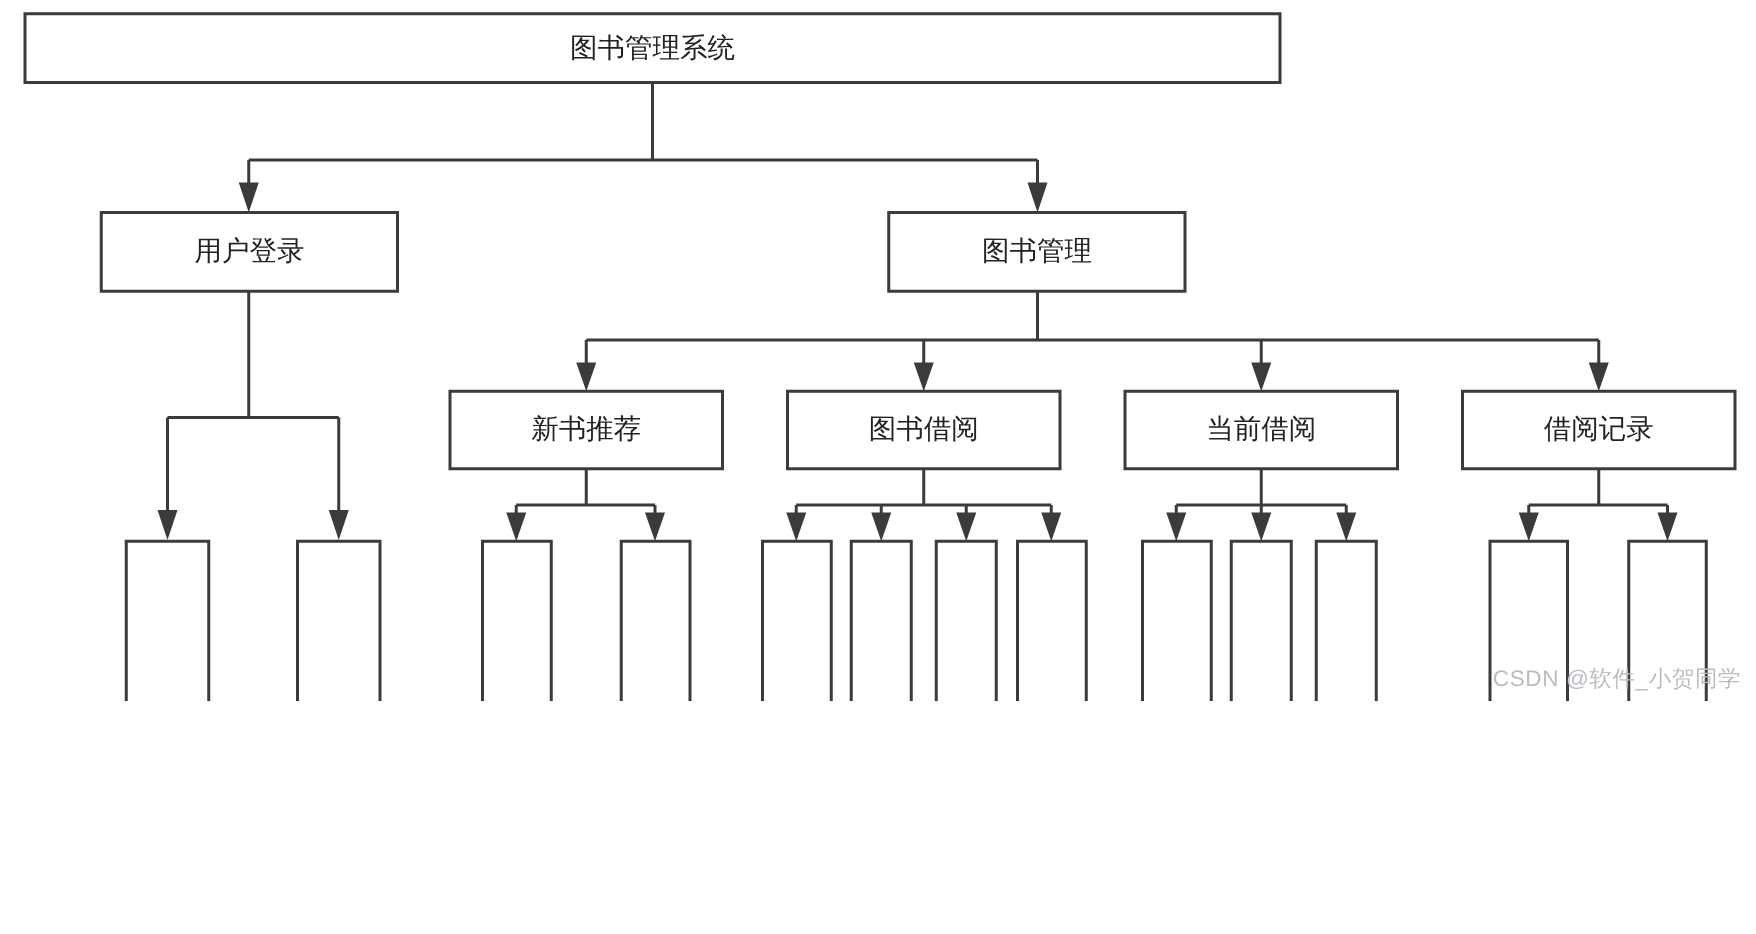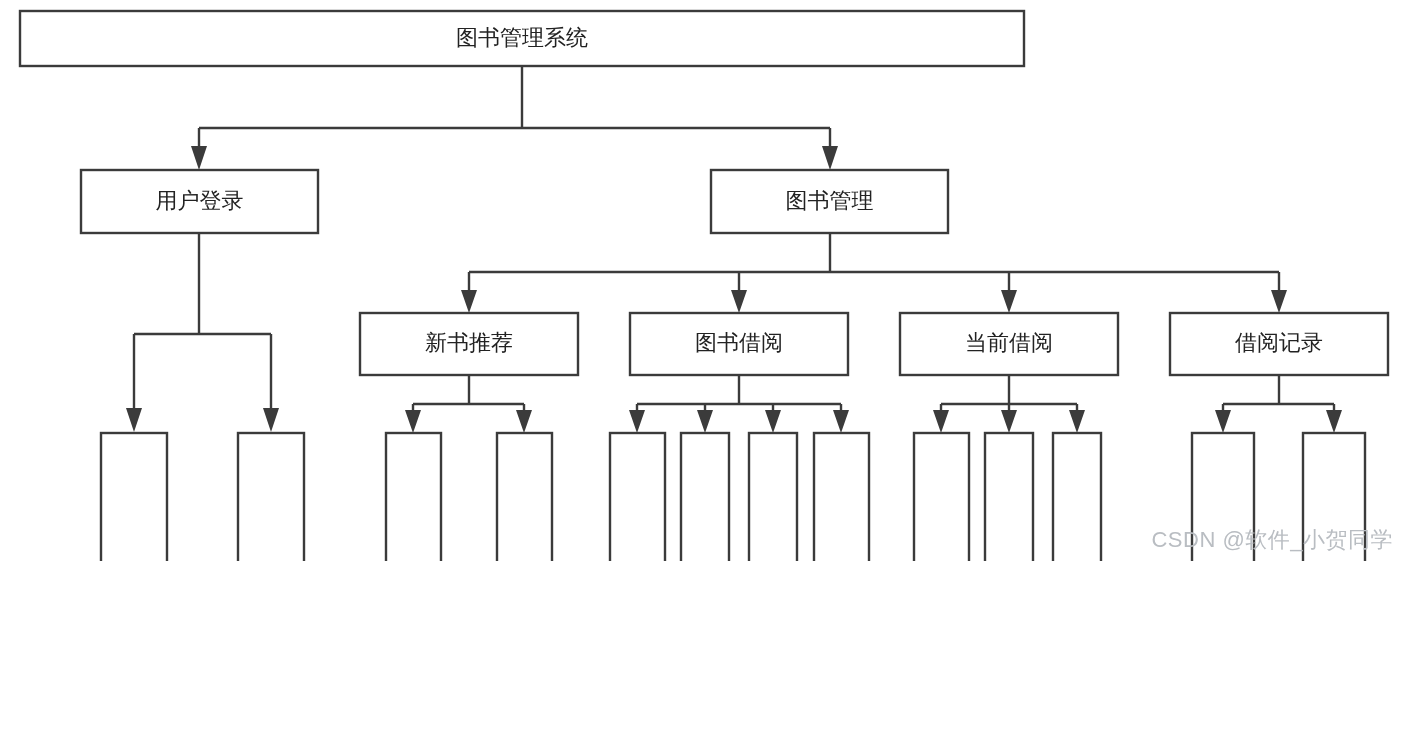--- a/index.html
+++ b/index.html
@@ -57,21 +57,21 @@
     letter-spacing: 1px;
     color: #222222;
     white-space: nowrap;
     pointer-events: none;
   }
   .watermark {
     position: absolute;
     right: 12px;
     bottom: 6px;
     font-family: "Liberation Sans", "DejaVu Sans", sans-serif;
-    font-size: 22px;
+    font-size: 18px;
     color: #b9bdc2;
     letter-spacing: 0.5px;
     user-select: none;
   }
 </style>
 </head>
 <body>
 
 <div id="diagram-root">
 

